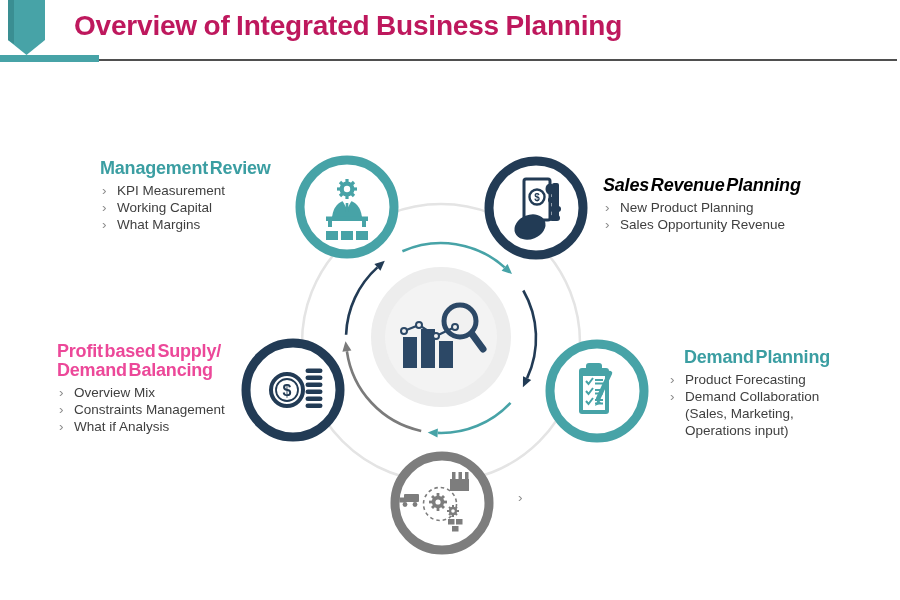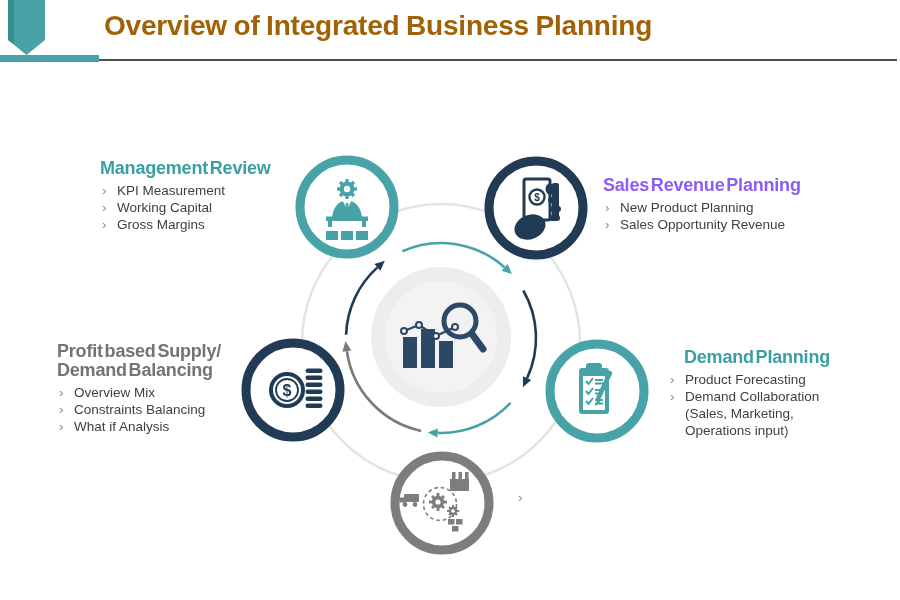--- a/index.html
+++ b/index.html
@@ -34,21 +34,21 @@
 </style>
 </head>
 <body>
 
 <div id="slide">
 
   <svg id="hdr-bookmark" width="40" height="56" viewBox="0 0 40 56" style="color: rgb(71, 163, 167);">
     <polygon points="0,0 37,0 37,40 18.5,55 0,40" fill="currentColor"></polygon>
     <polygon points="0,0 6,0 6,44 0,40" fill="#3a8e92"></polygon>
   </svg>
-  <div id="page-title" style="color: #a16207; margin-left: 30px;">Overview of Integrated Business Planning</div>
+  <div id="page-title" style="color: #be185d;">Overview of Integrated Business Planning</div>
   <div id="hdr-line" style="background-color: rgb(79, 79, 79);"></div>
   <div id="hdr-teal-bar" style="background-color: rgb(71, 163, 167);"></div>
 
   <svg id="diagram" viewBox="0 0 900 600">
 
     <circle cx="441" cy="343" r="139" fill="none" stroke-width="2.5" stroke="#e4e4e4"></circle>
 
     <g stroke="currentColor" fill="currentColor" stroke-width="2.6" style="color: rgb(34, 59, 85);">
       <path d="M346.1,334.7 A95,95 0 0 1 377.4,267.4" fill="none"></path>
       <polygon points="384.8,260.7 380.4,270.7 374.4,264.1" stroke="none"></polygon>
@@ -201,26 +201,26 @@
         </g>
       </g>
     </g>
   </svg>
 
   <div class="tblock" id="tb-mr">
     <h3 style="color: rgb(59, 158, 162);">Management Review</h3>
     <ul>
         <li><span class="bm" style="color: rgb(140, 140, 140);">›</span><span>KPI Measurement</span></li>
         <li><span class="bm" style="color: rgb(140, 140, 140);">›</span><span>Working Capital</span></li>
-        <li><span class="bm" style="color: rgb(140, 140, 140);">›</span><span>Gross Margins</span></li>
+        <li><span class="bm" style="color: rgb(140, 140, 140);">›</span><span>What Margins</span></li>
       </ul>
   </div>
 
   <div class="tblock" id="tb-sales">
-    <h3 style="color: #8b5cf6;">Sales Revenue Planning</h3>
+    <h3 style="color: #000000; font-style: italic;">Sales Revenue Planning</h3>
     <ul>
         <li><span class="bm" style="color: rgb(140, 140, 140);">›</span><span>New Product Planning</span></li>
         <li><span class="bm" style="color: rgb(140, 140, 140);">›</span><span>Sales Opportunity Revenue</span></li>
       </ul>
   </div>
 
   <div class="tblock" id="tb-demand">
     <h3 style="color: rgb(59, 158, 162); text-align: right;">Demand Planning</h3>
     <ul>
         <li><span class="bm" style="color: rgb(140, 140, 140);">›</span><span>Product Forecasting</span></li>
@@ -228,21 +228,21 @@
       </ul>
   </div>
 
   <div class="tblock" id="tb-supply">
     <ul>
         <li><span class="bm" style="color: rgb(140, 140, 140);">›</span></li>
       </ul>
   </div>
 
   <div class="tblock" id="tb-profit">
-    <h3 style="color: #737373;">Profit based Supply/ Demand Balancing</h3>
+    <h3 style="color: #ec4899;">Profit based Supply/ Demand Balancing</h3>
     <ul>
         <li><span class="bm" style="color: rgb(140, 140, 140);">›</span><span>Overview Mix</span></li>
-        <li><span class="bm" style="color: rgb(140, 140, 140);">›</span><span>Constraints Balancing</span></li>
+        <li><span class="bm" style="color: rgb(140, 140, 140);">›</span><span>Constraints Management</span></li>
         <li><span class="bm" style="color: rgb(140, 140, 140);">›</span><span>What if Analysis</span></li>
       </ul>
   </div>
 
 </div>
 
 </body></html>

